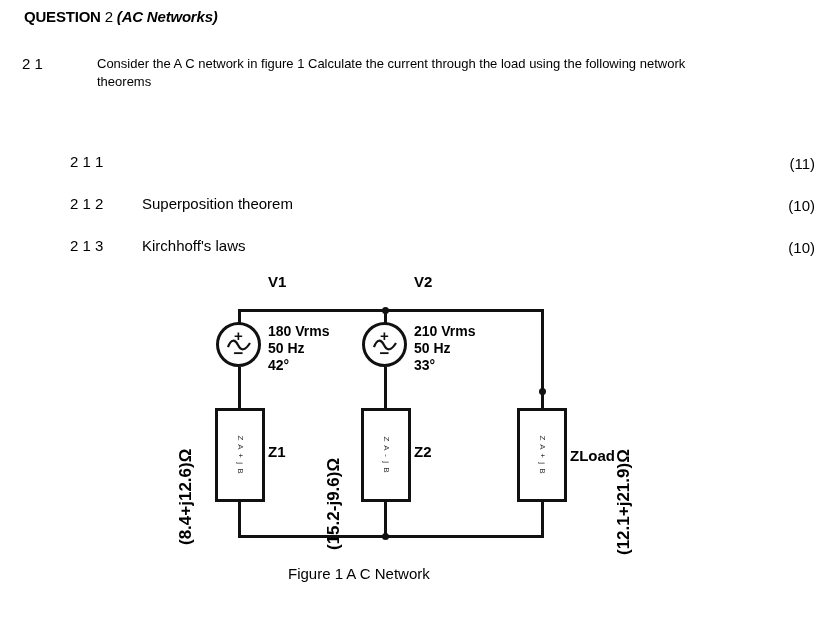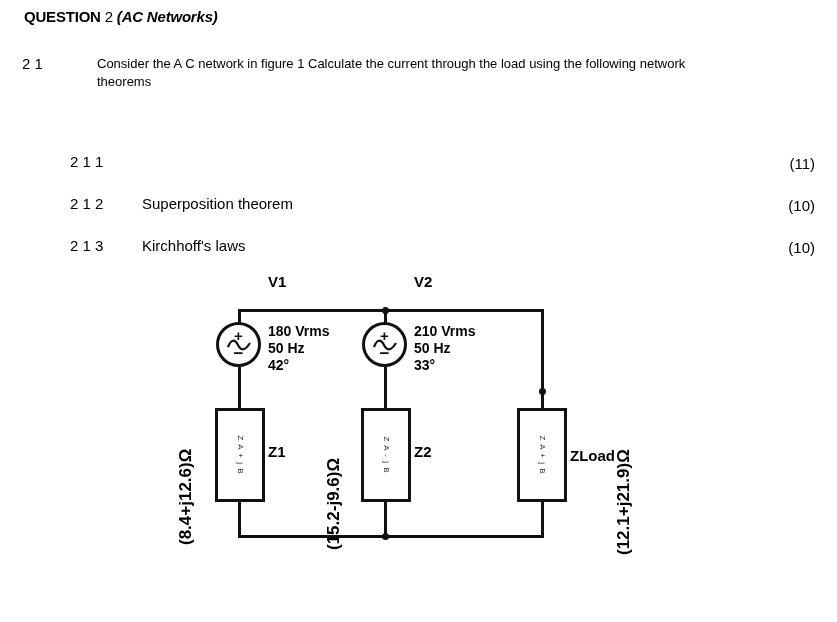--- a/index.html
+++ b/index.html
@@ -295,13 +295,14 @@
   <div class="zval" style="left:614px; top:300px;">(12.1+j21.9)Ω</div>
 
   <div class="node-dot" style="left:539px; top:133px;"></div>
 
   <div class="wire" style="left:541px; top:247px; width:3px; height:35px;"></div>
 
   <div class="wire" style="left:238px; top:280px; width:306px; height:3px;"></div>
 
   <div class="node-dot" style="left:382px; top:278px;"></div>
 
+  <div class="fig-caption" style="left:288px; top:310px;">Figure 1  A C  Network</div>
 </div>
 
 </body></html>

